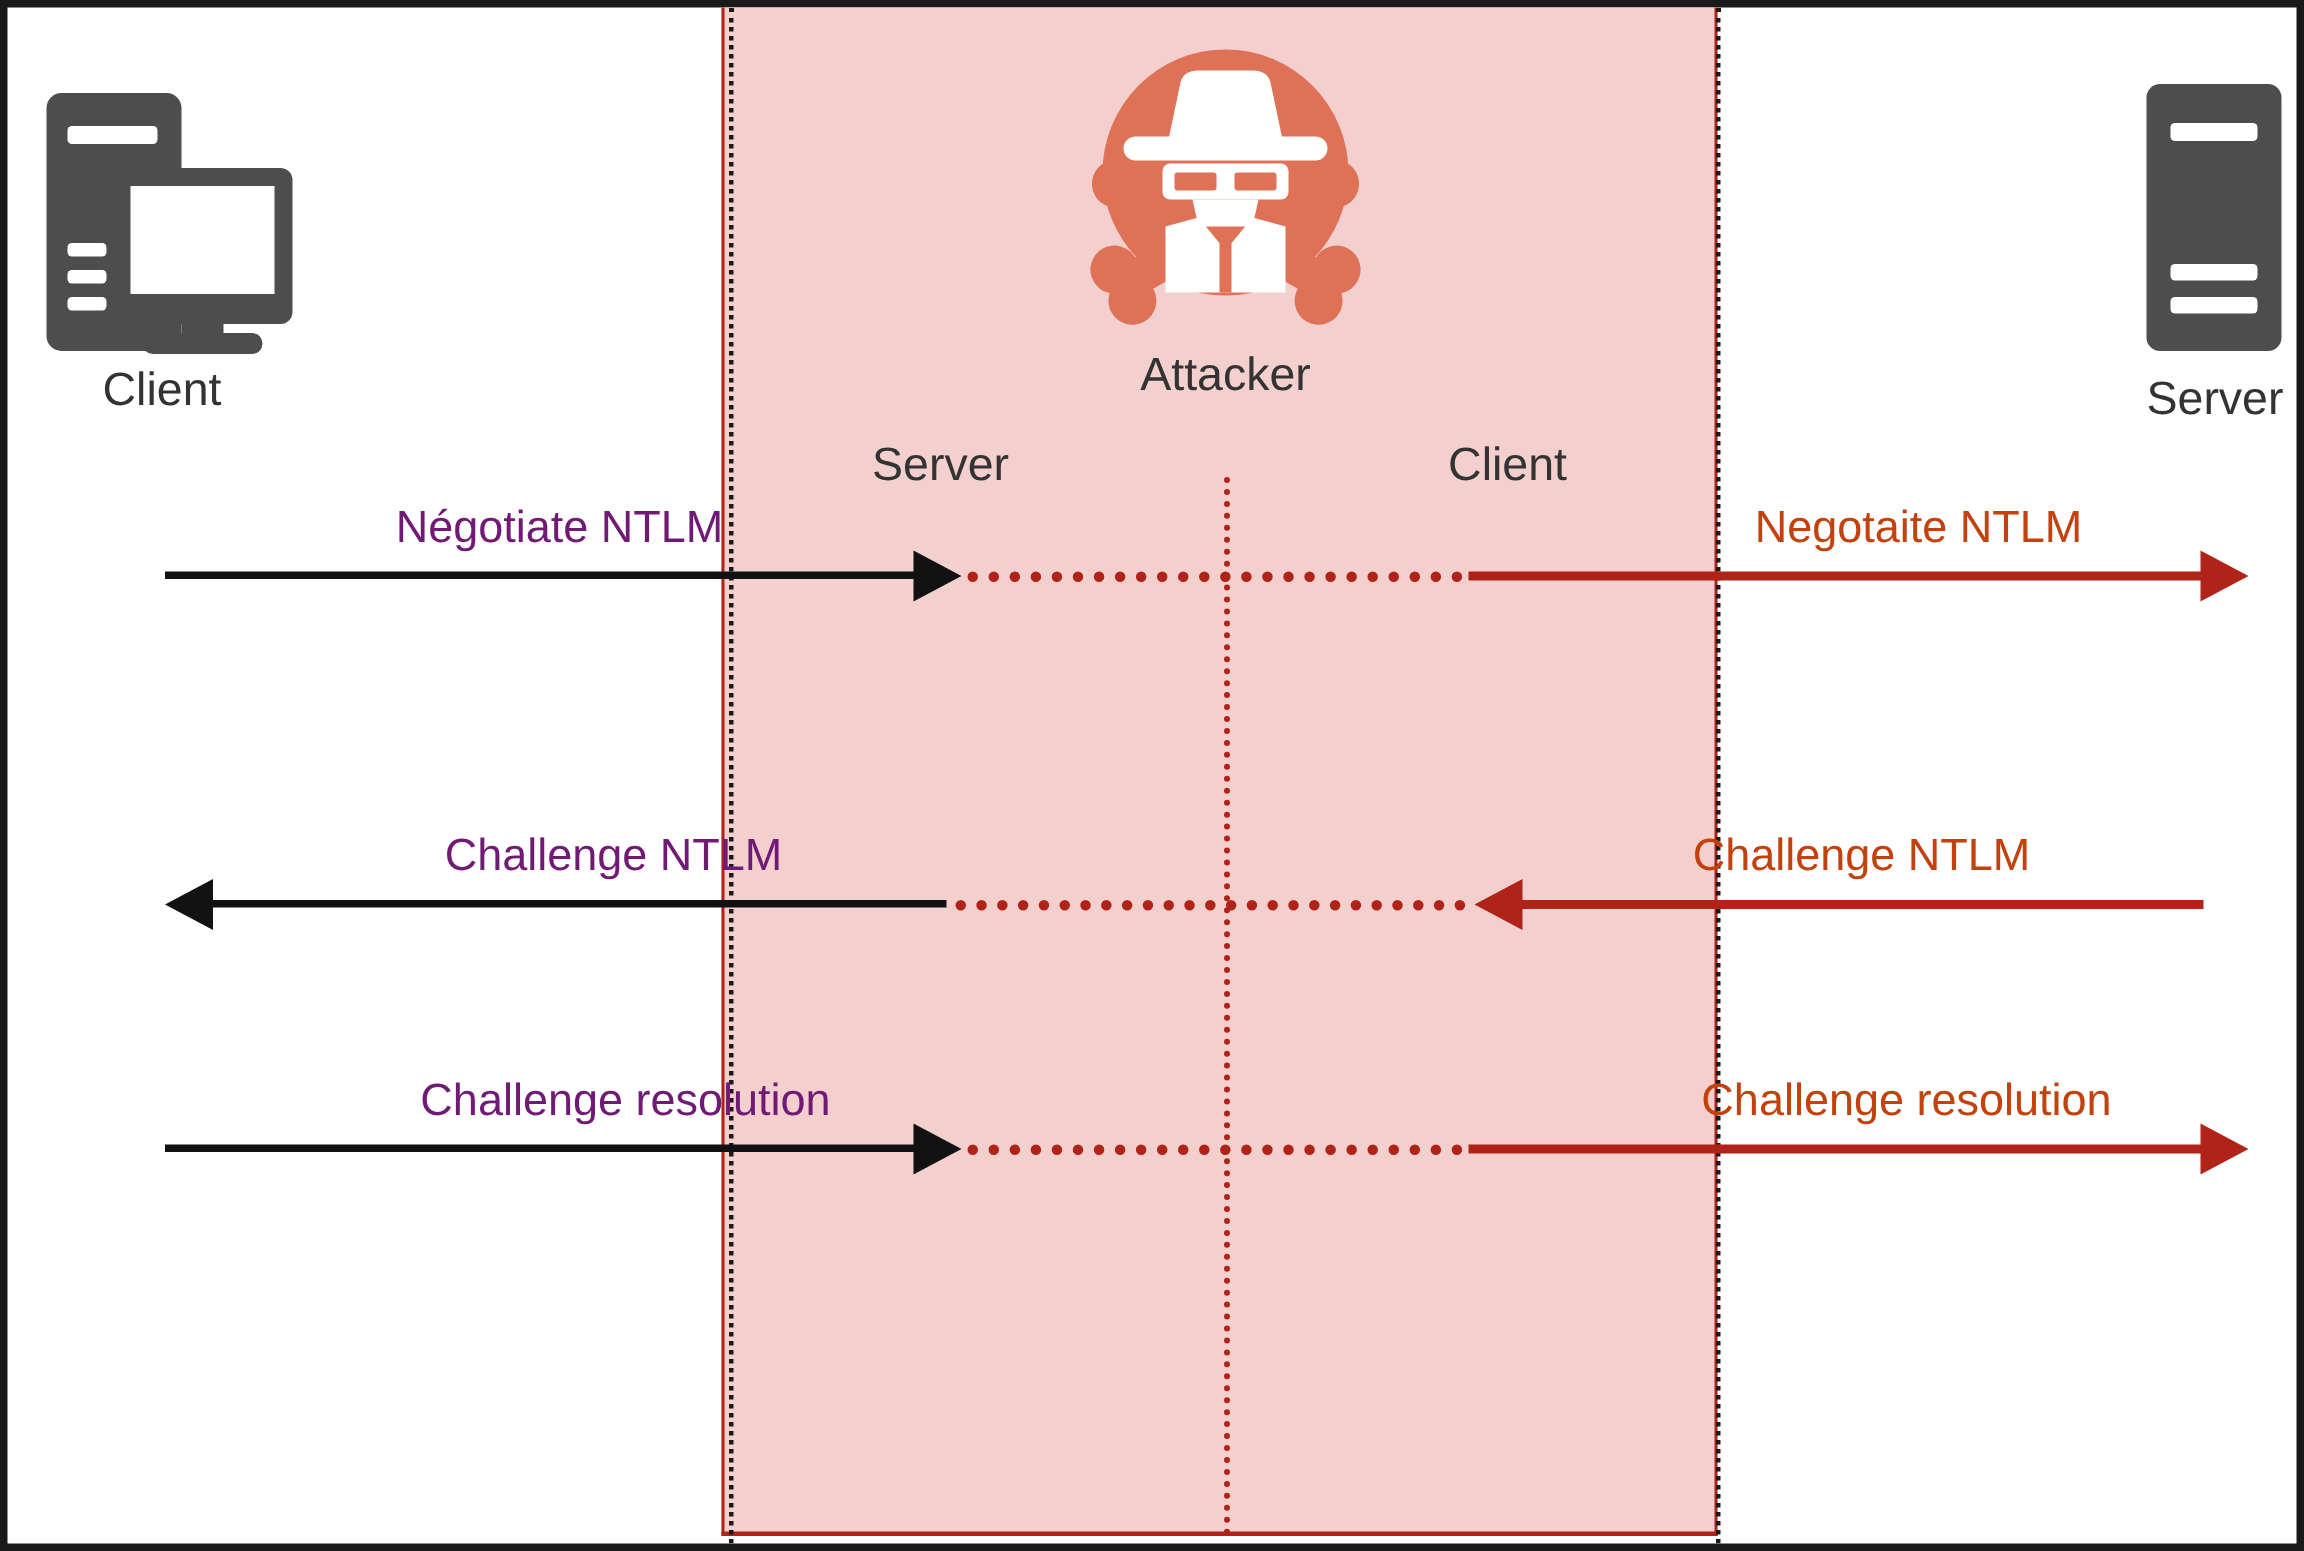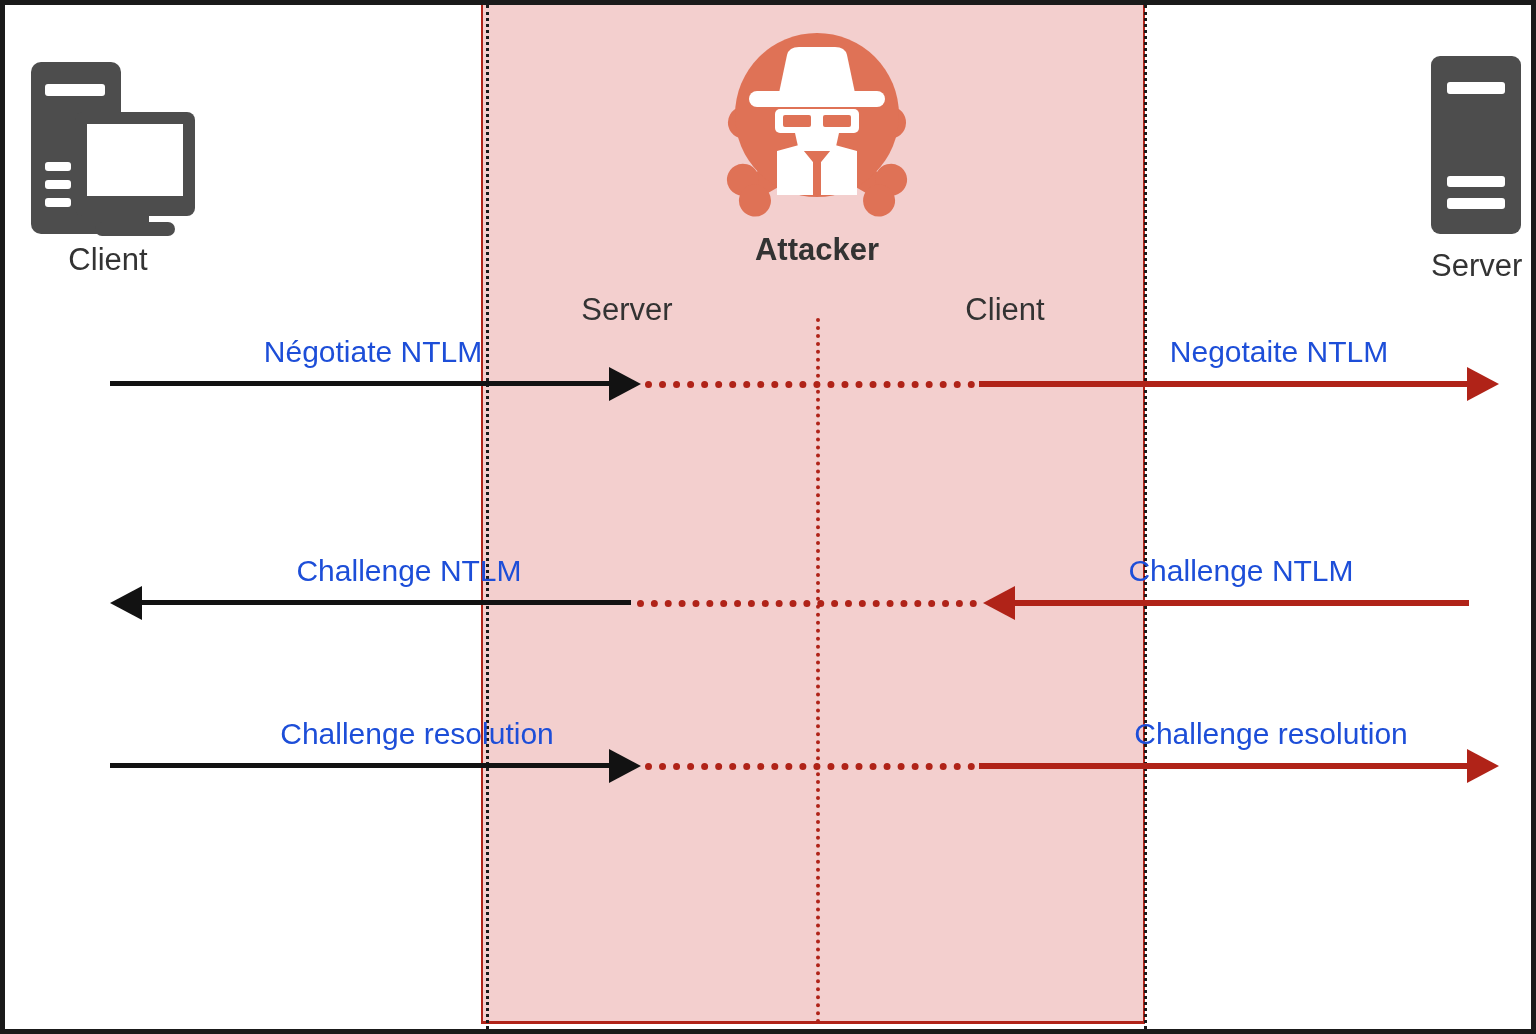--- a/index.html
+++ b/index.html
@@ -62,21 +62,21 @@
     font-size: 31px;
     color: #333333;
     white-space: nowrap;
     line-height: 1;
   }
 
   #node-client { left: 8px;  top: 45px; width: 190px; }
   #node-client .node-label { margin-top: 8px; }
 
   #node-attacker { left: 690px; top: 22px; width: 244px; }
-  #node-attacker .node-label { margin-top: 2px; font-weight: bold; }
+  #node-attacker .node-label { margin-top: 2px; }
 
   #node-server { left: 1398px; top: 45px; width: 190px; text-align: left; }
   #node-server .node-label { margin-top: 10px; margin-left: 28px; }
 
   .icon-svg { display: block; margin: 0 auto; }
   #node-server .icon-svg { margin: 0 0 0 22px; }
 
   
   .role-label {
     position: absolute;
@@ -98,22 +98,22 @@
   }
   .msg-label {
     position: absolute;
     font-size: 30px;
     color: #333333;
     white-space: nowrap;
     line-height: 1;
     transform: translateX(-50%);
     top: 0;
   }
-  .msg-label.black { color: #1d4ed8; }
-  .msg-label.red   { color: #1d4ed8; }
+  .msg-label.black { color: #701a75; }
+  .msg-label.red   { color: #c2410c; }
 
   .seg {
     position: absolute;
     top: 44px;
     height: 0;
   }
   .seg.solid-black { border-top: 5px solid #121212; }
   .seg.solid-red   { border-top: 6px solid #B02318; }
   .seg.dotted-red  { border-top: 7px dotted #B02318; }
 

